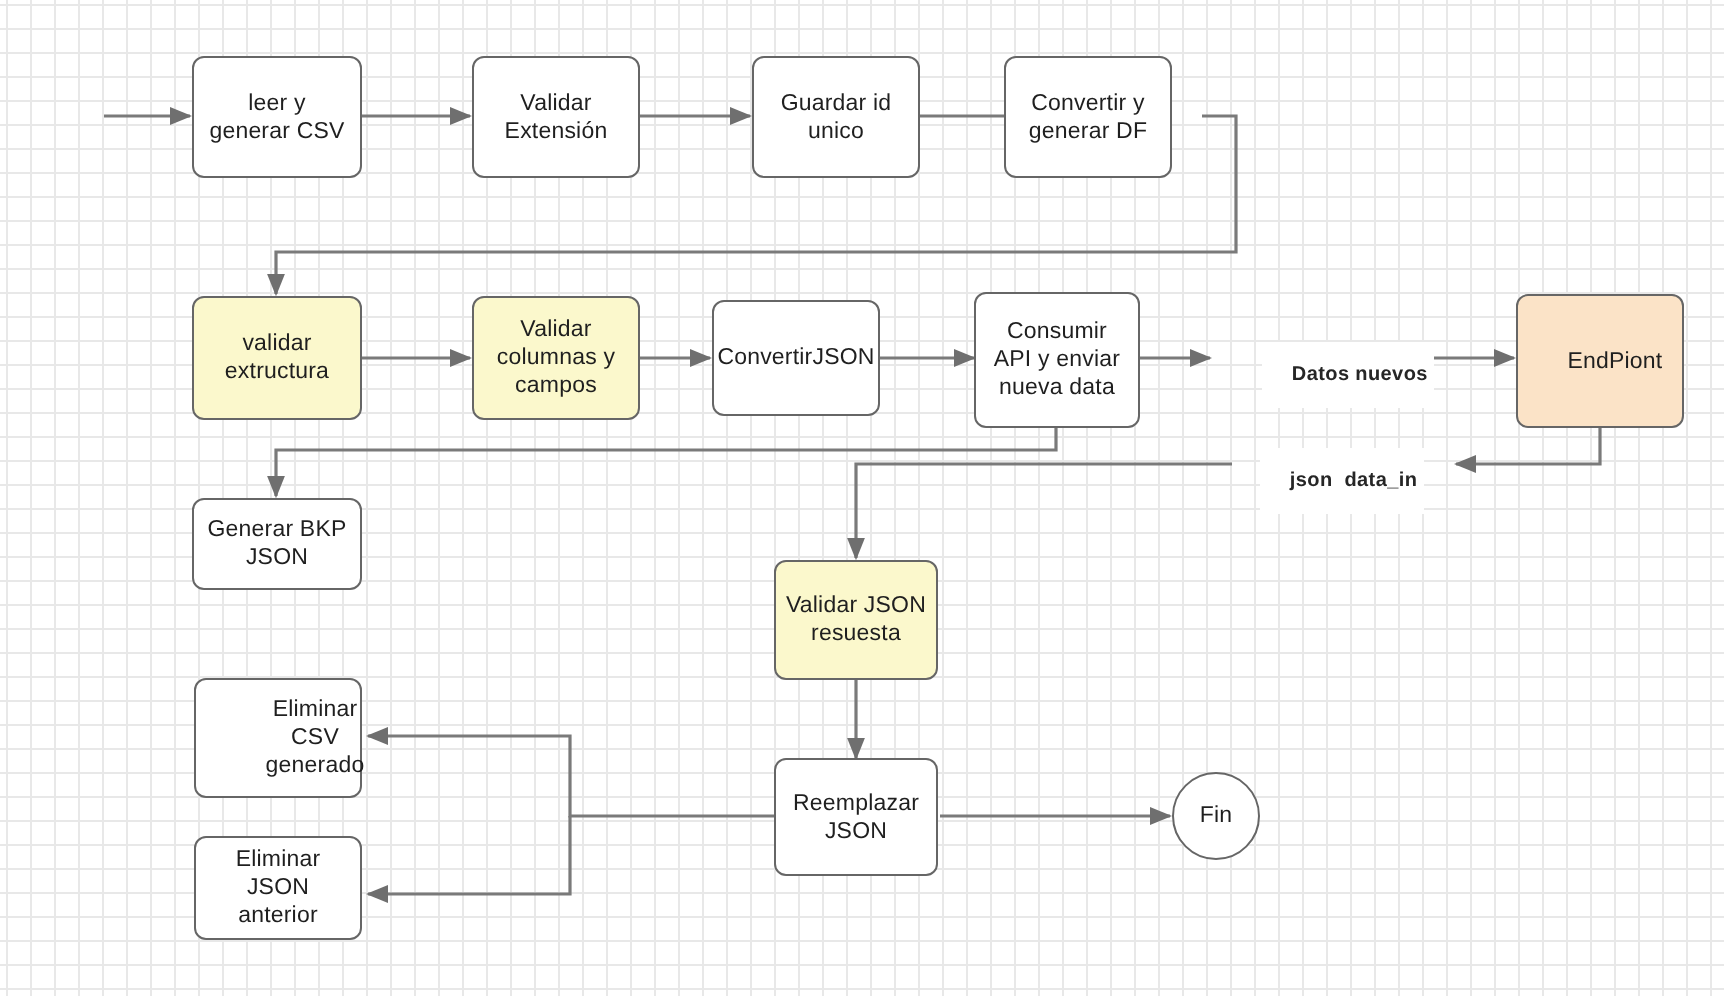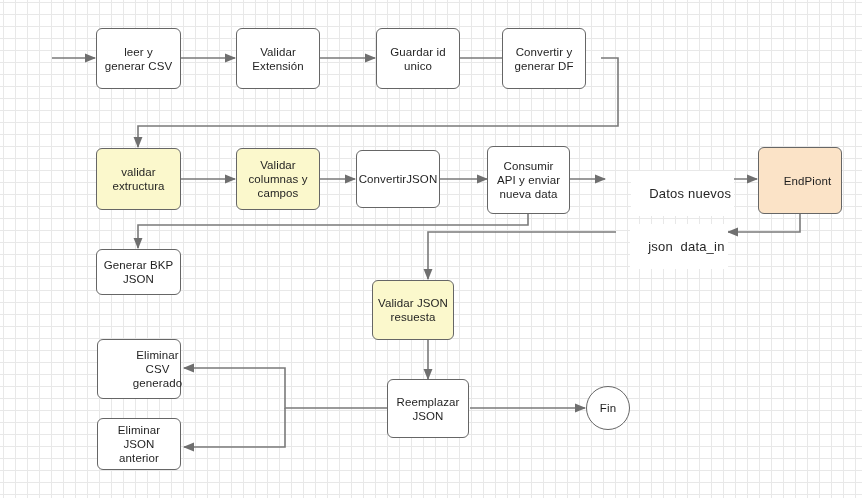--- a/index.html
+++ b/index.html
@@ -48,22 +48,22 @@
     padding: 2px 3px;
   }
   .node.yellow { background: #fbf8cc; }
   .node.peach  { background: #fbe3c7; }
   .node.circle {
     border-radius: 50%;
     padding: 0;
   }
   .edge-label {
     position: absolute;
-    font-size: 13px;
-    font-weight: normal;
+    font-size: 10px;
+    font-weight: bold;
     color: #262626;
     letter-spacing: 0.2px;
     white-space: pre;
     background: #ffffff;
     padding: 0 3px;
   }
 </style>
 </head>
 <body>
 
@@ -151,21 +151,21 @@
 
   <div class="node peach" style="left:758px; top:147px; width:84px; height:67px;padding-left:18px;">
     <span>EndPiont</span>
   </div>
 
   <div class="node" style="left:96px; top:249px; width:85px; height:46px;">
     <span>Generar BKP
 JSON</span>
   </div>
 
-  <div class="node yellow" style="left:372px; top:280px; width:82px; height:60px;">
+  <div class="node yellow" style="left:387px; top:280px; width:82px; height:60px;">
     <span>Validar JSON
 resuesta</span>
   </div>
 
   <div class="node" style="left:97px; top:339px; width:84px; height:60px;padding-left:40px;">
     <span>Eliminar CSV
 generado</span>
   </div>
 
   <div class="node" style="left:97px; top:418px; width:84px; height:52px;">

